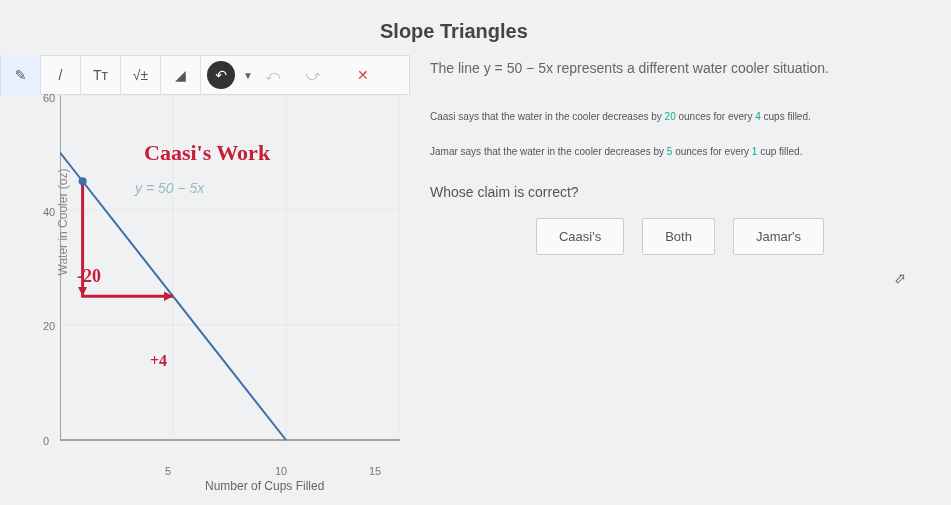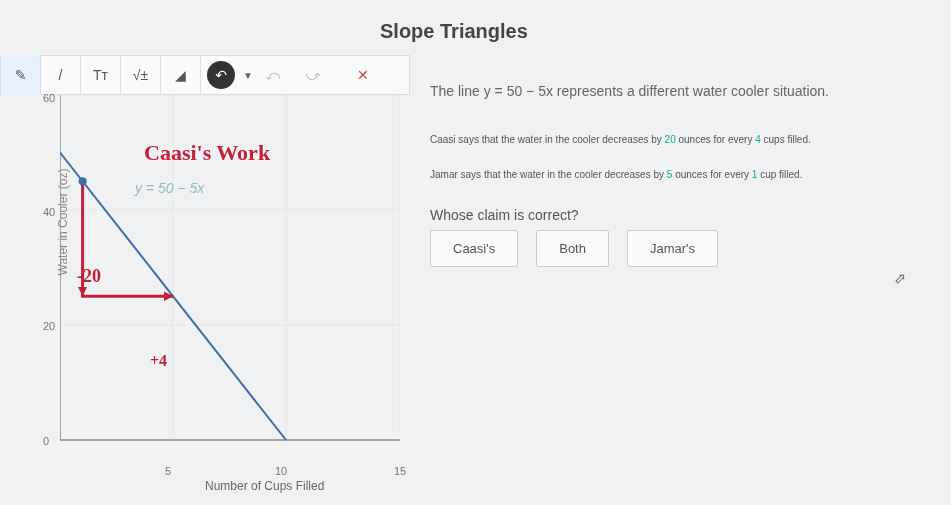--- a/index.html
+++ b/index.html
@@ -142,38 +142,38 @@
       position: absolute;
       top: 58px;
       left: 430px;
       width: 500px;
     }
     .intro-text {
       font-size: 14px;
       color: #666;
       line-height: 1.5;
       margin-bottom: 30px;
-      margin-top: 23px;
     }
     .statement {
       font-size: 10px;
       color: #555;
       line-height: 1.5;
       margin-bottom: 20px;
     }
     .statement .highlight { color: #1a8; }
     .question {
       font-size: 14px;
       color: #555;
-      margin-bottom: 7px;
+      margin-bottom: 18px;
       margin-top: 25px;
     }
     .answer-row {
       display: flex;
       gap: 18px;
+      justify-content: center;
     }
     .answer-btn {
       padding: 10px 22px;
       border: 1px solid #ccc;
       background: #fafafa;
       font-size: 13px;
       color: #555;
       cursor: pointer;
       border-radius: 2px;
     }
@@ -207,21 +207,21 @@
   <div class="y-axis-label">Water in Cooler (oz)</div>
   <div class="x-axis-label">Number of Cups Filled</div>
 
   <div class="tick-y" style="top:-3px">60</div>
   <div class="tick-y" style="top:111px">40</div>
   <div class="tick-y" style="top:225px">20</div>
   <div class="tick-y" style="top:340px">0</div>
 
   <div class="tick-x" style="left:140px">5</div>
   <div class="tick-x" style="left:250px">10</div>
-  <div class="tick-x" style="left:369px">15</div>
+  <div class="tick-x" style="left:344px">15</div>
 
   <svg class="graph-svg" viewBox="0 0 340 380">
     <line x1="0" y1="0" x2="0" y2="345" stroke="#888" stroke-width="1.5"></line>
     <line x1="0" y1="345" x2="340" y2="345" stroke="#888" stroke-width="1.5"></line>
     <line x1="0" y1="0" x2="340" y2="0" stroke="#ddd" stroke-width="0.5"></line>
     <line x1="0" y1="115" x2="340" y2="115" stroke="#ddd" stroke-width="0.5"></line>
     <line x1="0" y1="230" x2="340" y2="230" stroke="#ddd" stroke-width="0.5"></line>
     <line x1="113" y1="0" x2="113" y2="345" stroke="#ddd" stroke-width="0.5"></line>
     <line x1="226" y1="0" x2="226" y2="345" stroke="#ddd" stroke-width="0.5"></line>
     <line x1="340" y1="0" x2="340" y2="345" stroke="#ddd" stroke-width="0.5"></line>

